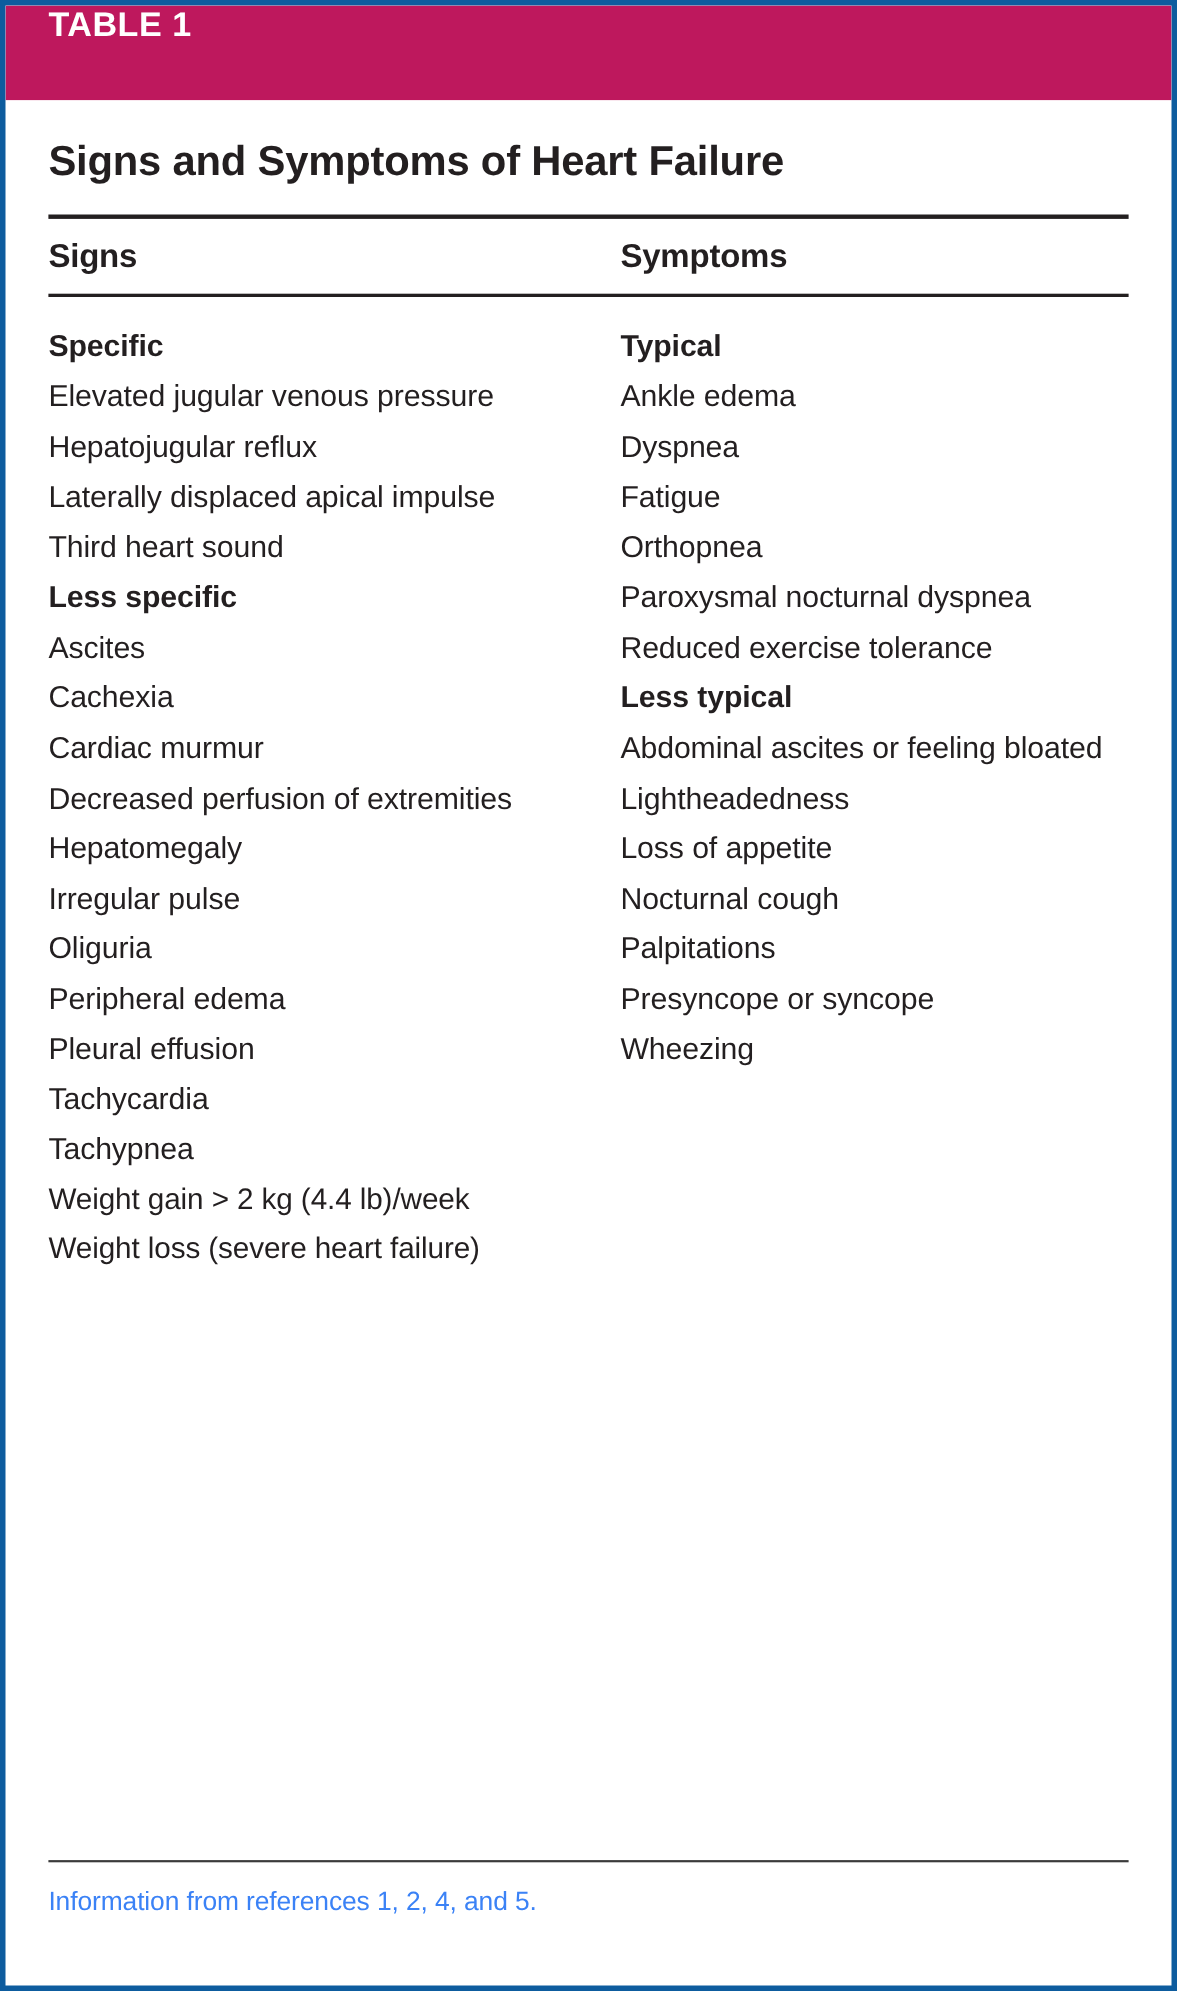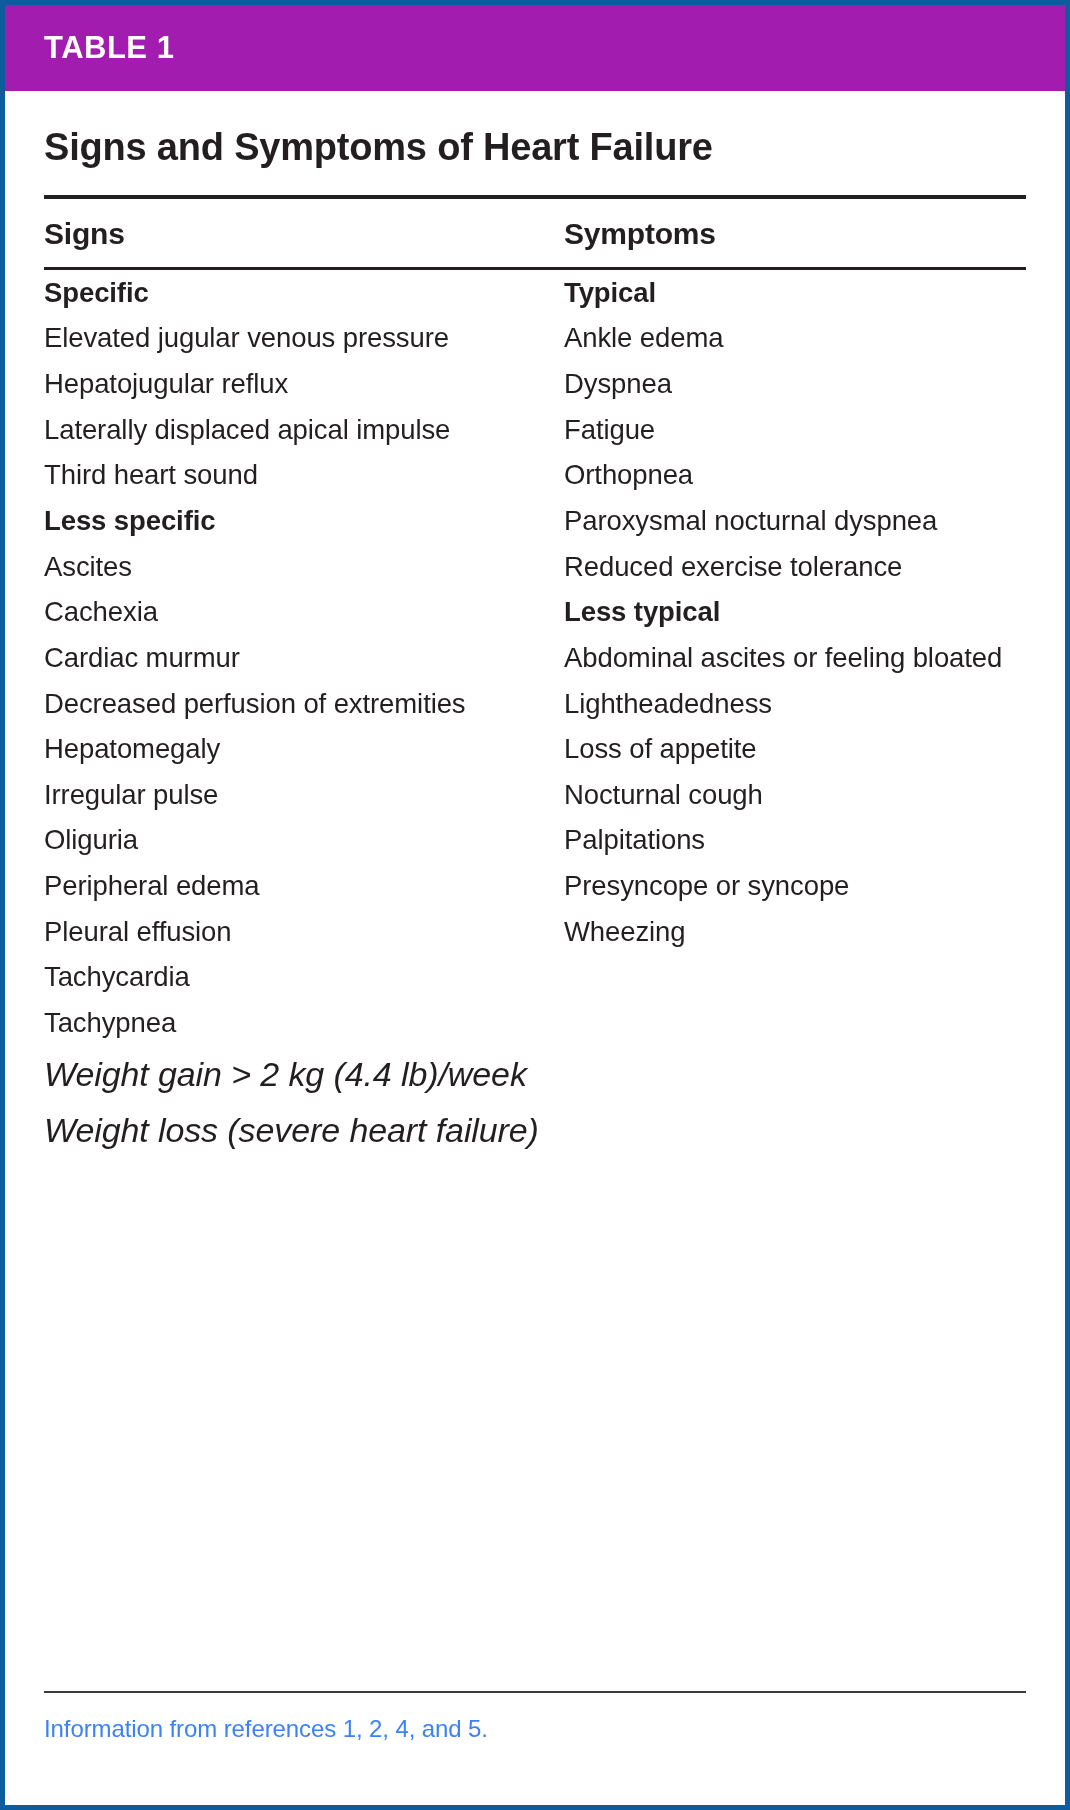--- a/index.html
+++ b/index.html
@@ -17,24 +17,23 @@
     width: 1070px;
     height: 1810px;
     box-sizing: border-box;
     border: 5px solid #0d5c9e;
     background: #ffffff;
     overflow: hidden;
   }
 
   
   .table-header-bar {
-    background: #a21caf;
+    background: #be185d;
     height: 86px;
     display: flex;
-    align-items: center;
     padding: 0 0 0 39px;
     box-sizing: border-box;
   }
   .table-number {
     color: #ffffff;
     font-size: 31px;
     font-weight: bold;
     letter-spacing: 0.5px;
     font-family: "Liberation Sans", "DejaVu Sans", sans-serif;
     font-stretch: condensed;
@@ -80,41 +79,41 @@
     font-weight: bold;
     color: #231f20;
     letter-spacing: -0.2px;
   }
   .col-a { width: 520px; flex: 0 0 520px; }
   .col-b { flex: 1 1 auto; }
 
   
   .cols {
     display: flex;
+    padding-top: 22px;
     padding-bottom: 14px;
   }
   .col-list {
     display: block;
   }
   .col-list.col-a { width: 520px; flex: 0 0 520px; padding-right: 10px; box-sizing: border-box; }
   .col-list.col-b { flex: 1 1 auto; }
 
   .row-item {
     font-size: 27.5px;
     color: #231f20;
     line-height: 1.66;
     font-weight: normal;
     letter-spacing: -0.1px;
   }
   .row-item.subhead {
     font-weight: bold;
   }
   .row-item.small {
-    font-size: 34px;
-    font-style: italic;
+    font-size: 27px;
   }
 
   
   .footer-wrap {
     position: absolute;
     left: 39px;
     right: 39px;
     bottom: 62px;
   }
   .footnote {

